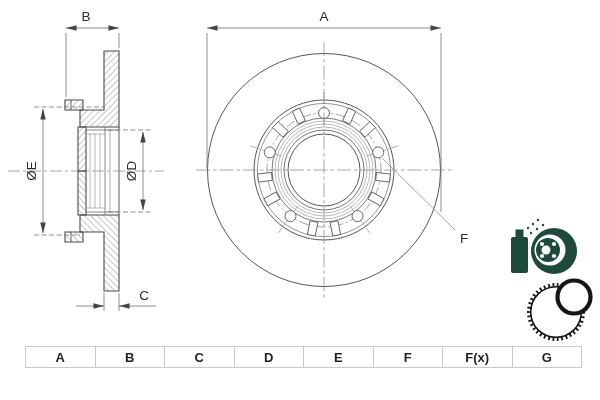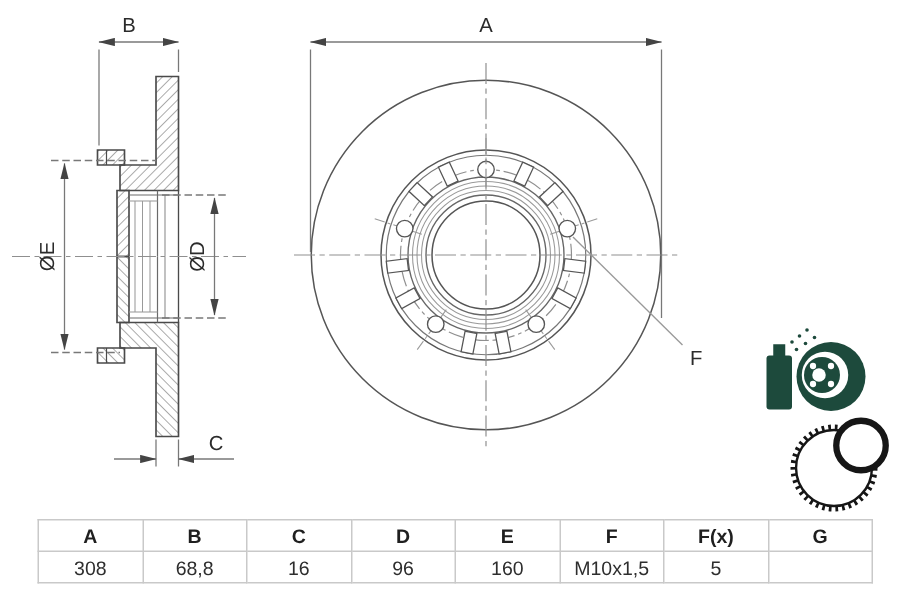--- a/index.html
+++ b/index.html
@@ -180,25 +180,15 @@
         <tr>
       <th>A</th>
       <th>B</th>
       <th>C</th>
       <th>D</th>
       <th>E</th>
       <th>F</th>
       <th>F(x)</th>
       <th>G</th>
     </tr>
-    <tr>
-      <td>308</td>
-      <td>68,8</td>
-      <td>16</td>
-      <td>96</td>
-      <td>160</td>
-      <td>M10x1,5</td>
-      <td>5</td>
-      <td></td>
-    </tr>
   </tbody>
     </table>
 </div>
 
 </body></html>

